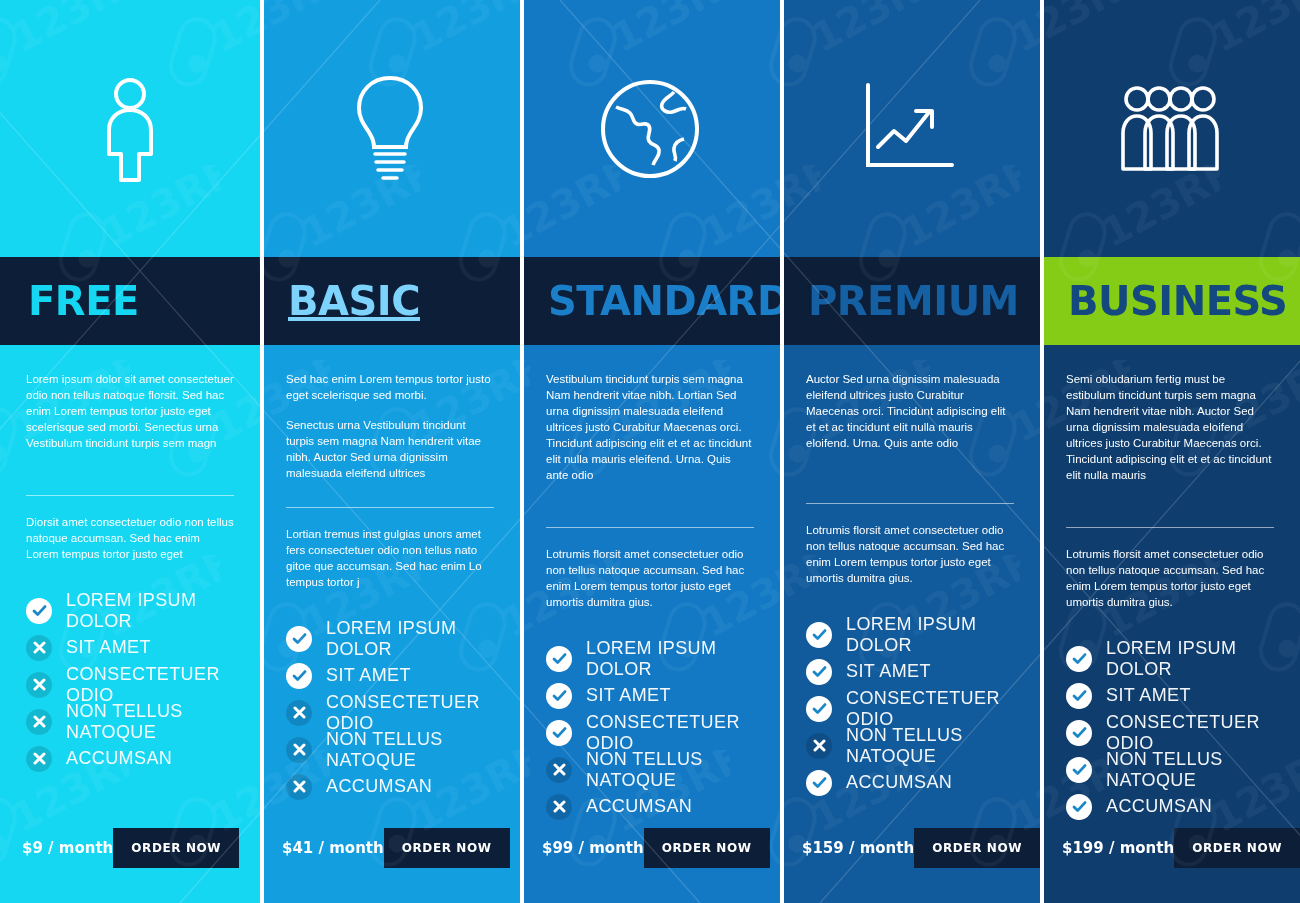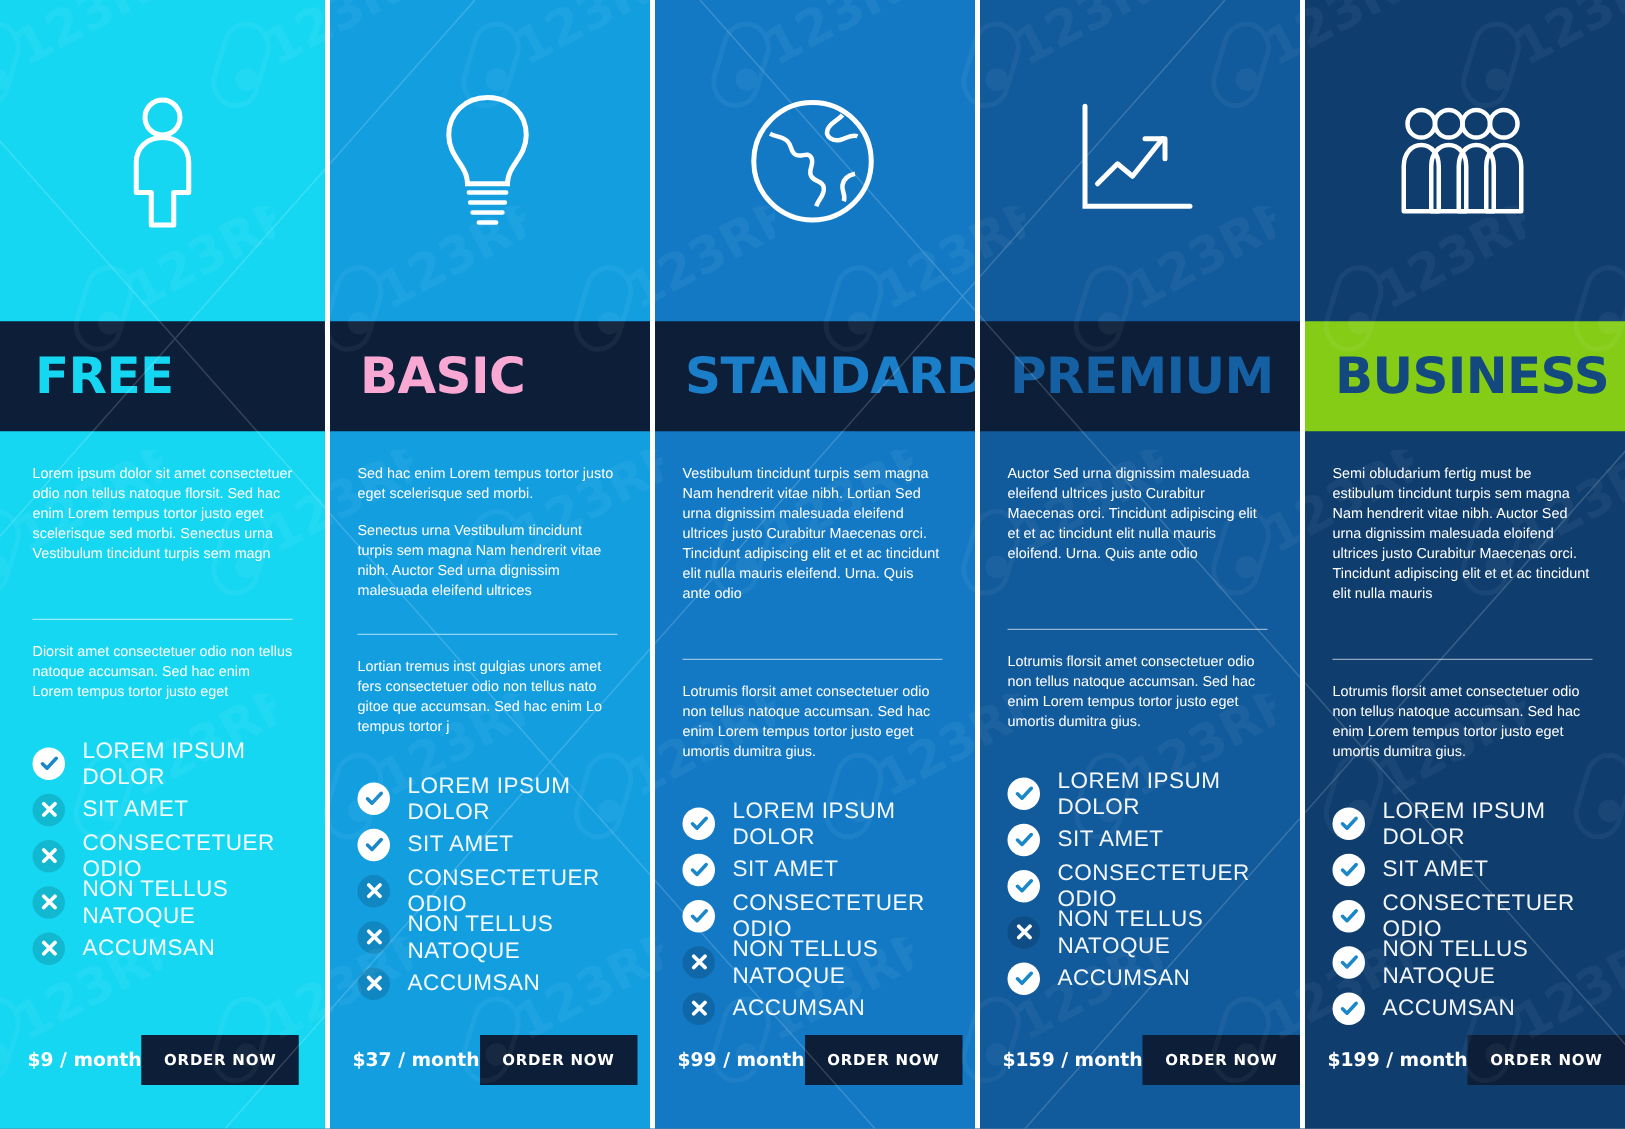--- a/index.html
+++ b/index.html
@@ -77,21 +77,21 @@
   .col-4 .title-band { background: #84cc16; }
 
   .plan-title {
     font-size: 40px;
     font-weight: bold;
     letter-spacing: -0.5px;
     line-height: 1;
     font-family: "DejaVu Sans", sans-serif;
   }
   .t-0 { color: #16d7f2; }
-  .t-1 { color: #f9a8d4; }
+  .t-1 { color: #7dd3fc; text-decoration: underline; }
   .t-2 { color: #1b7ec9; }
   .t-3 { color: #1560a3; }
   .t-4 { color: #14497f; }
 
   .body-zone {
     position: relative;
     padding: 26px 26px 0 26px;
     box-sizing: border-box;
     height: calc(903px - 257px - 88px);
     z-index: 3;
@@ -332,21 +332,21 @@
       <span class="feature-mark no">
         <svg width="13" height="13" viewBox="0 0 13 13">
                 <path d="M2 2l9 9M11 2l-9 9" fill="none" stroke="#ffffff" stroke-width="3" stroke-linecap="round"></path>
               </svg>
       </span>
       <span class="feature-label">ACCUMSAN</span>
     </li>
         </ul>
     </div>
     <div class="footer-zone">
-      <span class="price">$37 / month</span>
+      <span class="price">$41 / month</span>
       <button class="order-btn">ORDER NOW</button>
     </div>
   </div>
     <div class="plan-column col-2">
     <div class="icon-zone">
       <span class="plan-icon">
           <svg width="104" height="104" viewBox="0 0 104 104">
         <circle cx="52" cy="52" r="47" fill="none" stroke="#fff" stroke-width="4"></circle>
         <path d="M18 30c6 3 10 2 14 6s2 9 7 11 9-3 12 2-3 10 0 15 9 3 10 9-4 9-6 15" fill="none" stroke="#fff" stroke-width="3.6" stroke-linejoin="round"></path>
         <path d="M76 15c-4 5-10 6-12 12s5 9 10 8 9-5 14-3" fill="none" stroke="#fff" stroke-width="3.6" stroke-linejoin="round"></path>

